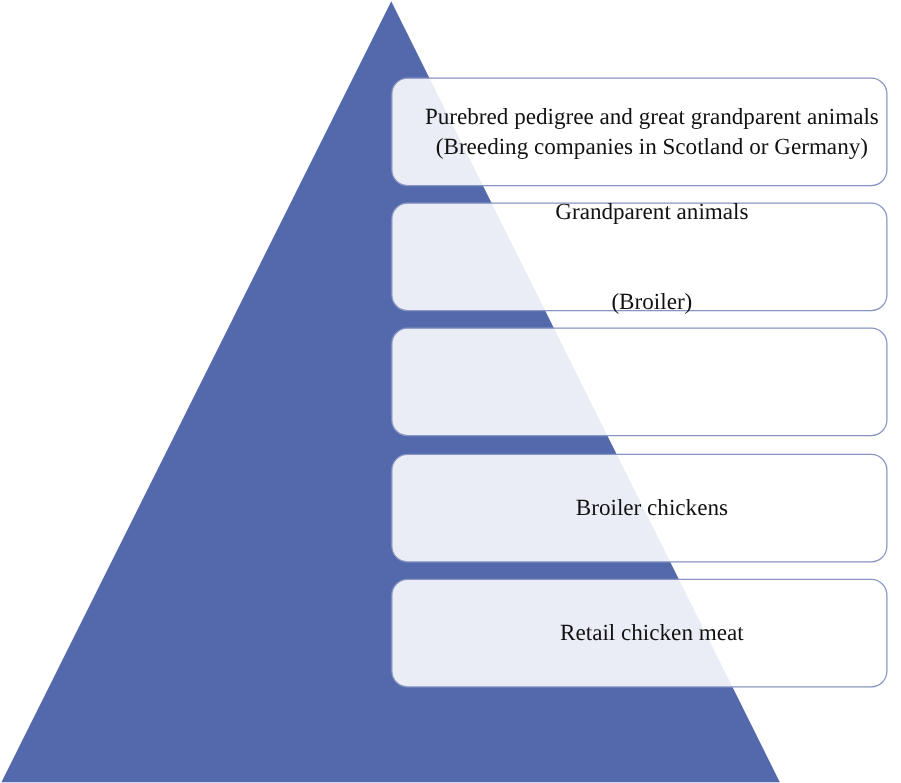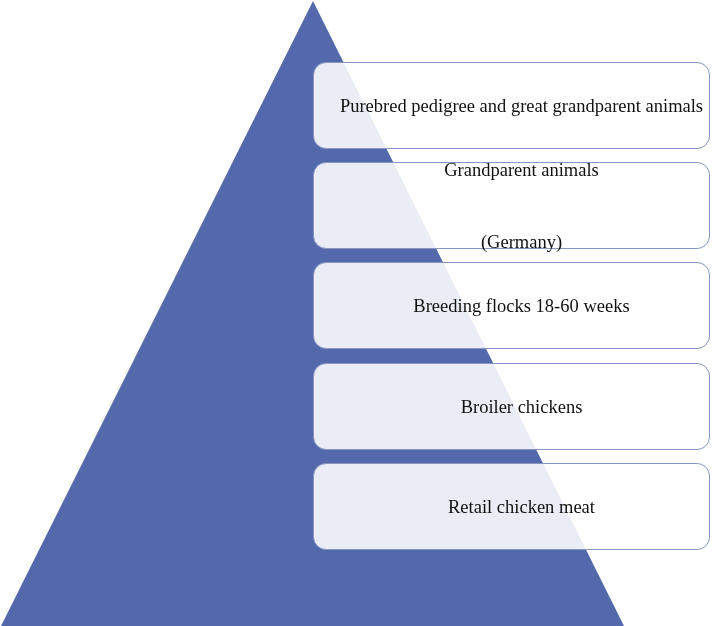--- a/index.html
+++ b/index.html
@@ -18,29 +18,29 @@
   </style>
 </head>
 <body>
 
 <svg id="pyramid" viewBox="0 0 721 626" xmlns="http://www.w3.org/2000/svg">
   <polygon points="313,1 624,626 1,626" fill="#5369ab"></polygon>
 </svg>
 
 <div class="box" style="top:62px;">
   <span>Purebred pedigree and great grandparent animals</span>
+  <span>(Breeding companies in Scotland or Germany)</span>
 </div>
 
 <div class="box" style="top:162px;gap:48px;">
   <span>Grandparent animals</span>
-  <span>(Germany)</span>
+  <span>(Broiler)</span>
 </div>
 
 <div class="box" style="top:262px;">
-  <span>Breeding flocks 18-60 weeks</span>
 </div>
 
 <div class="box" style="top:363px;">
   <span>Broiler chickens</span>
 </div>
 
 <div class="box" style="top:463px;justify-content:center;">
   <span>Retail chicken meat</span>
 </div>
 

